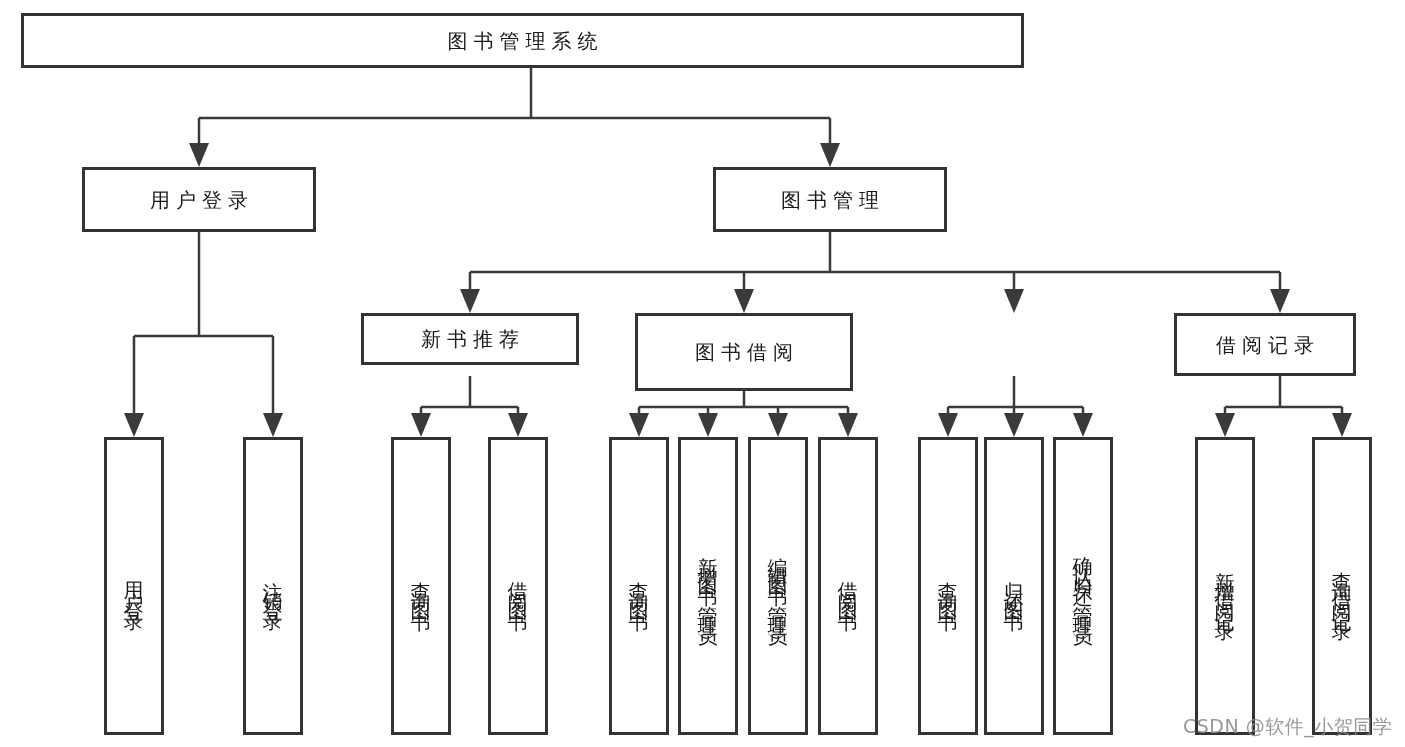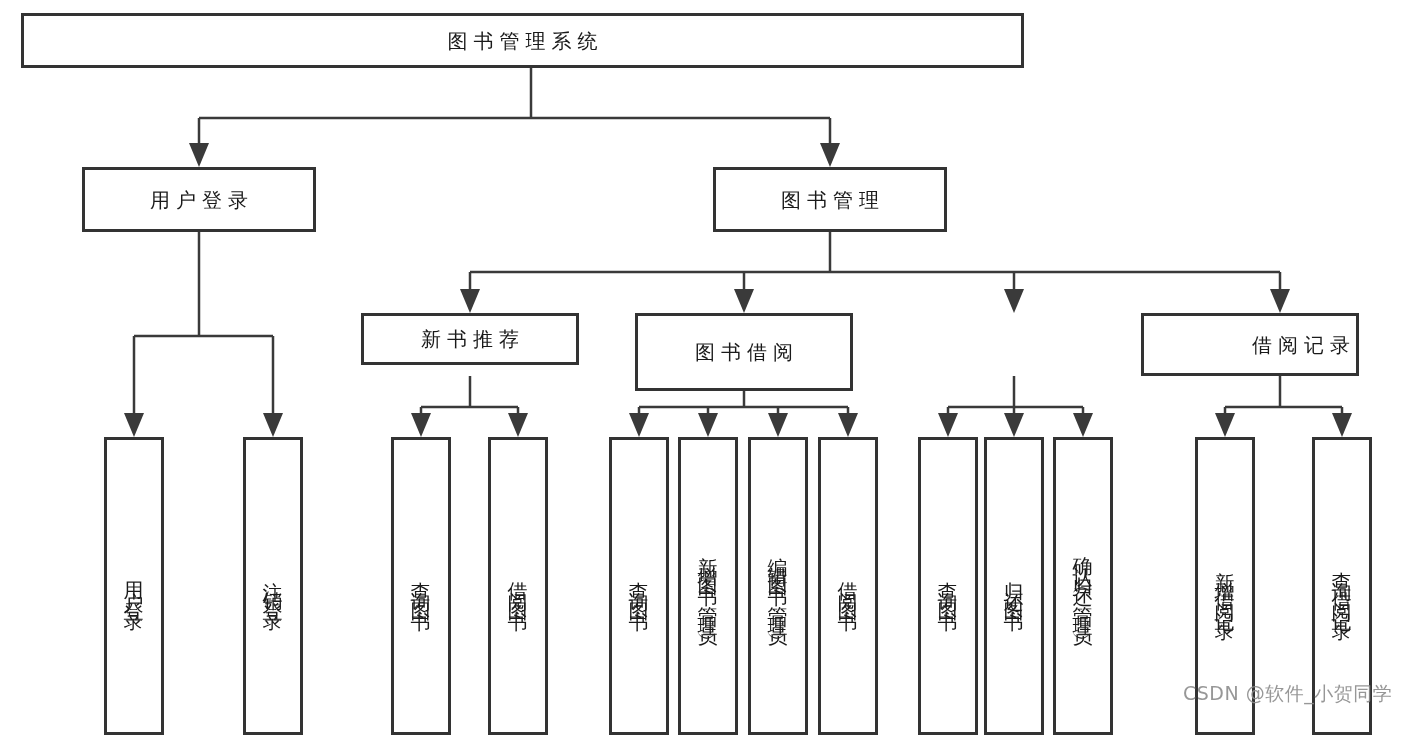--- a/index.html
+++ b/index.html
@@ -38,21 +38,21 @@
   .leaf .vlabel {
     writing-mode: vertical-rl;
     text-orientation: mixed;
     letter-spacing: 10px;
     line-height: 1;
     white-space: nowrap;
   }
   .watermark {
     position: absolute;
     left: 1183px;
-    top: 681px;
+    top: 714px;
     font-size: 19px;
     letter-spacing: 0.5px;
     color: rgba(140, 140, 140, 0.9);
     z-index: 5;
     white-space: nowrap;
   }
 </style>
 </head>
 <body>
 
@@ -139,21 +139,21 @@
   <div class="node" style="left:713px; top:167px; width:234px; height:65px;">
     <span class="hlabel">图书管理</span>
   </div>
 
   <div class="node" style="left:361px; top:313px; width:218px; height:52px;">
     <span class="hlabel">新书推荐</span>
   </div>
   <div class="node" style="left:635px; top:313px; width:218px; height:78px;">
     <span class="hlabel">图书借阅</span>
   </div>
-  <div class="node" style="left:1141px; top:313px; width:218px; height:63px;justify-content:flex-end;">
+  <div class="node" style="left:1174px; top:313px; width:182px; height:63px;">
     <span class="hlabel">借阅记录</span>
   </div>
 
   <div class="node leaf" style="left:104px; top:437px; width:60px; height:298px;">
     <span class="vlabel">用户登录</span>
   </div>
   <div class="node leaf" style="left:243px; top:437px; width:60px; height:298px;">
     <span class="vlabel">注销登录</span>
   </div>
 

